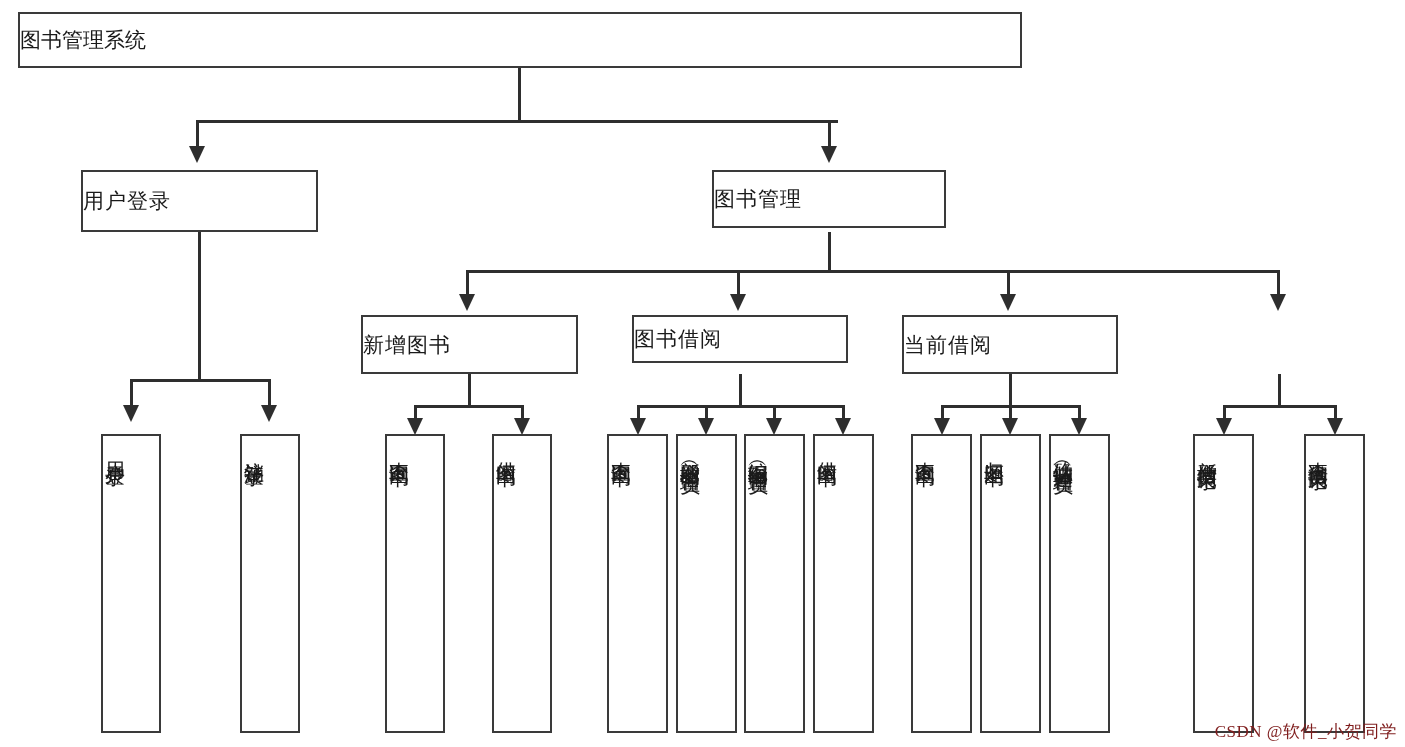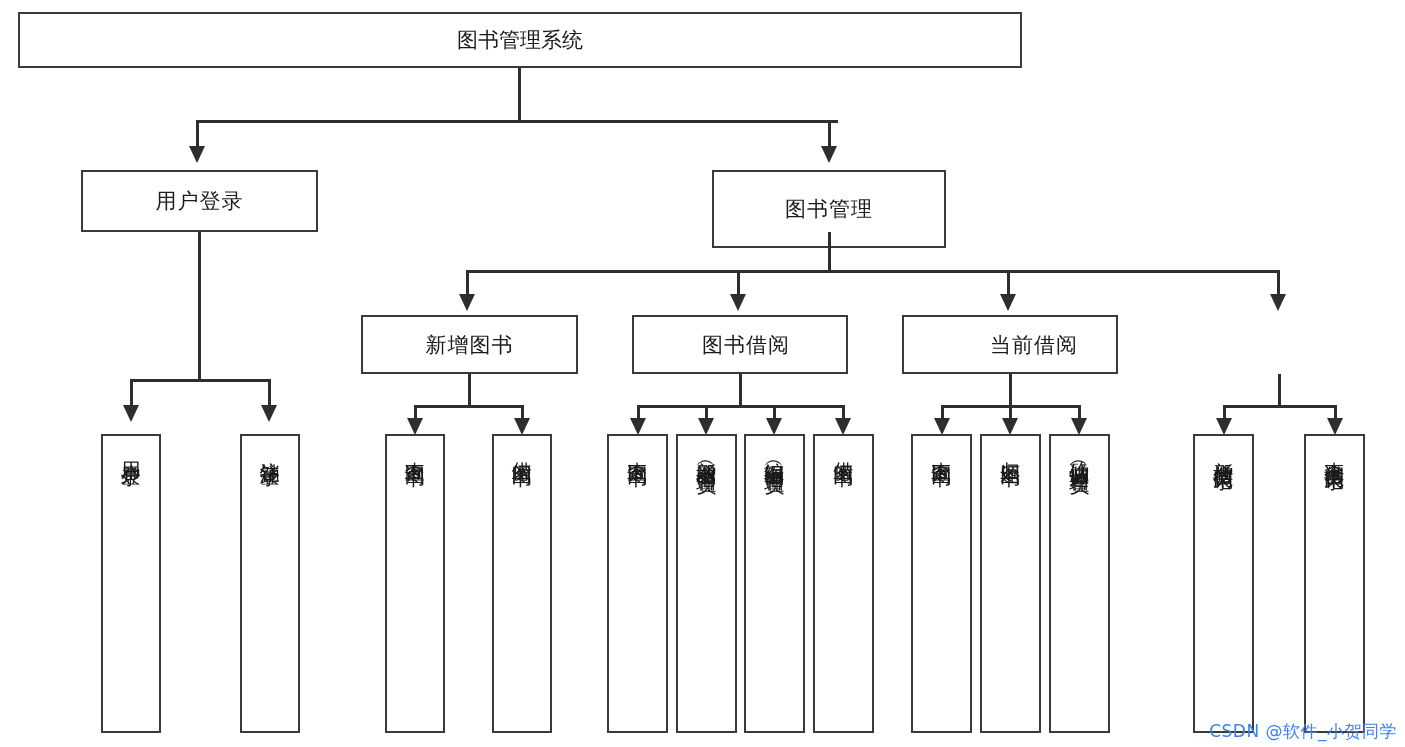--- a/index.html
+++ b/index.html
@@ -1,31 +1,31 @@
 <!DOCTYPE html>
 <html><head>
 <meta charset="utf-8">
 <style>
   html,body{margin:0;padding:0;background:#ffffff;}
   body{font-family:"DejaVu Sans","Liberation Sans",sans-serif;}
   #canvas{position:relative;width:1405px;height:747px;background:#ffffff;overflow:hidden;}
   .node{position:absolute;box-sizing:border-box;border:2.5px solid #3a3a3a;background:#ffffff;
-        display:flex;align-items:center;justify-content:center;color:#1a1a1a;}
+        display:flex;align-items:center;justify-content:flex-start;color:#1a1a1a;}
   .node.h{font-size:21px;letter-spacing:1px;}
   .node.root{font-size:21px;}
   .node.leaf{font-size:20px;padding:10px 0;align-items:flex-start;}
   .vtext{writing-mode:vertical-rl;text-orientation:upright;line-height:1.22;
          letter-spacing:2px;white-space:nowrap;}
   .conn{position:absolute;background:#2e2e2e;}
   .conn.v{width:3px;}
   .conn.hb{height:3px;}
   .arrow{position:absolute;width:0;height:0;border-left:8px solid transparent;
          border-right:8px solid transparent;border-top:17px solid #2e2e2e;}
-  #watermark{position:absolute;right:8px;bottom:4px;font-size:17px;color:#3b82f6;
-             letter-spacing:0.5px;white-space:nowrap;}
+  #watermark{position:absolute;right:8px;bottom:4px;font-size:17px;color:#7f1d1d;
+             letter-spacing:0.5px;white-space:nowrap;font-family:Liberation Serif, serif;}
 </style>
 </head>
 <body>
 
 <div id="canvas">
 
   <div class="node root" style="left:18px;top:12px;width:1004px;height:56px;">
     <span>图书管理系统</span>
   </div>
 
@@ -33,21 +33,21 @@
 
   <div class="conn hb" style="left:196px;top:120px;width:642px;"></div>
   <div class="conn v" style="left:196px;top:120px;height:28px;"></div>
   <div class="arrow" style="left:189px;top:146px;"></div>
   <div class="conn v" style="left:828px;top:120px;height:28px;"></div>
   <div class="arrow" style="left:821px;top:146px;"></div>
 
   <div class="node h" style="left:81px;top:170px;width:237px;height:62px;">
     <span>用户登录</span>
   </div>
-  <div class="node h" style="left:712px;top:170px;width:234px;height:78px;">
+  <div class="node h" style="left:712px;top:170px;width:234px;height:58px;">
     <span>图书管理</span>
   </div>
 
   <div class="conn v" style="left:198px;top:232px;height:150px;"></div>
   <div class="conn hb" style="left:130px;top:379px;width:140px;"></div>
   <div class="conn v" style="left:130px;top:379px;height:28px;"></div>
   <div class="arrow" style="left:123px;top:405px;"></div>
   <div class="conn v" style="left:268px;top:379px;height:28px;"></div>
   <div class="arrow" style="left:261px;top:405px;"></div>
 
@@ -58,24 +58,24 @@
   <div class="conn v" style="left:737px;top:270px;height:26px;"></div>
   <div class="arrow" style="left:730px;top:294px;"></div>
   <div class="conn v" style="left:1007px;top:270px;height:26px;"></div>
   <div class="arrow" style="left:1000px;top:294px;"></div>
   <div class="conn v" style="left:1277px;top:270px;height:26px;"></div>
   <div class="arrow" style="left:1270px;top:294px;"></div>
 
   <div class="node h" style="left:361px;top:315px;width:217px;height:59px;">
     <span>新增图书</span>
   </div>
-  <div class="node h" style="left:632px;top:315px;width:216px;height:59px;padding-left:12px;">
+  <div class="node h" style="left:632px;top:315px;width:216px;height:48px;">
     <span>图书借阅</span>
   </div>
-  <div class="node h" style="left:902px;top:315px;width:216px;height:59px;padding-left:48px;">
+  <div class="node h" style="left:902px;top:315px;width:216px;height:59px;">
     <span>当前借阅</span>
   </div>
 
   <div class="conn v" style="left:468px;top:374px;height:33px;"></div>
   <div class="conn hb" style="left:414px;top:405px;width:110px;"></div>
   <div class="conn v" style="left:414px;top:405px;height:18px;"></div>
   <div class="arrow" style="left:407px;top:418px;"></div>
   <div class="conn v" style="left:521px;top:405px;height:18px;"></div>
   <div class="arrow" style="left:514px;top:418px;"></div>
 

